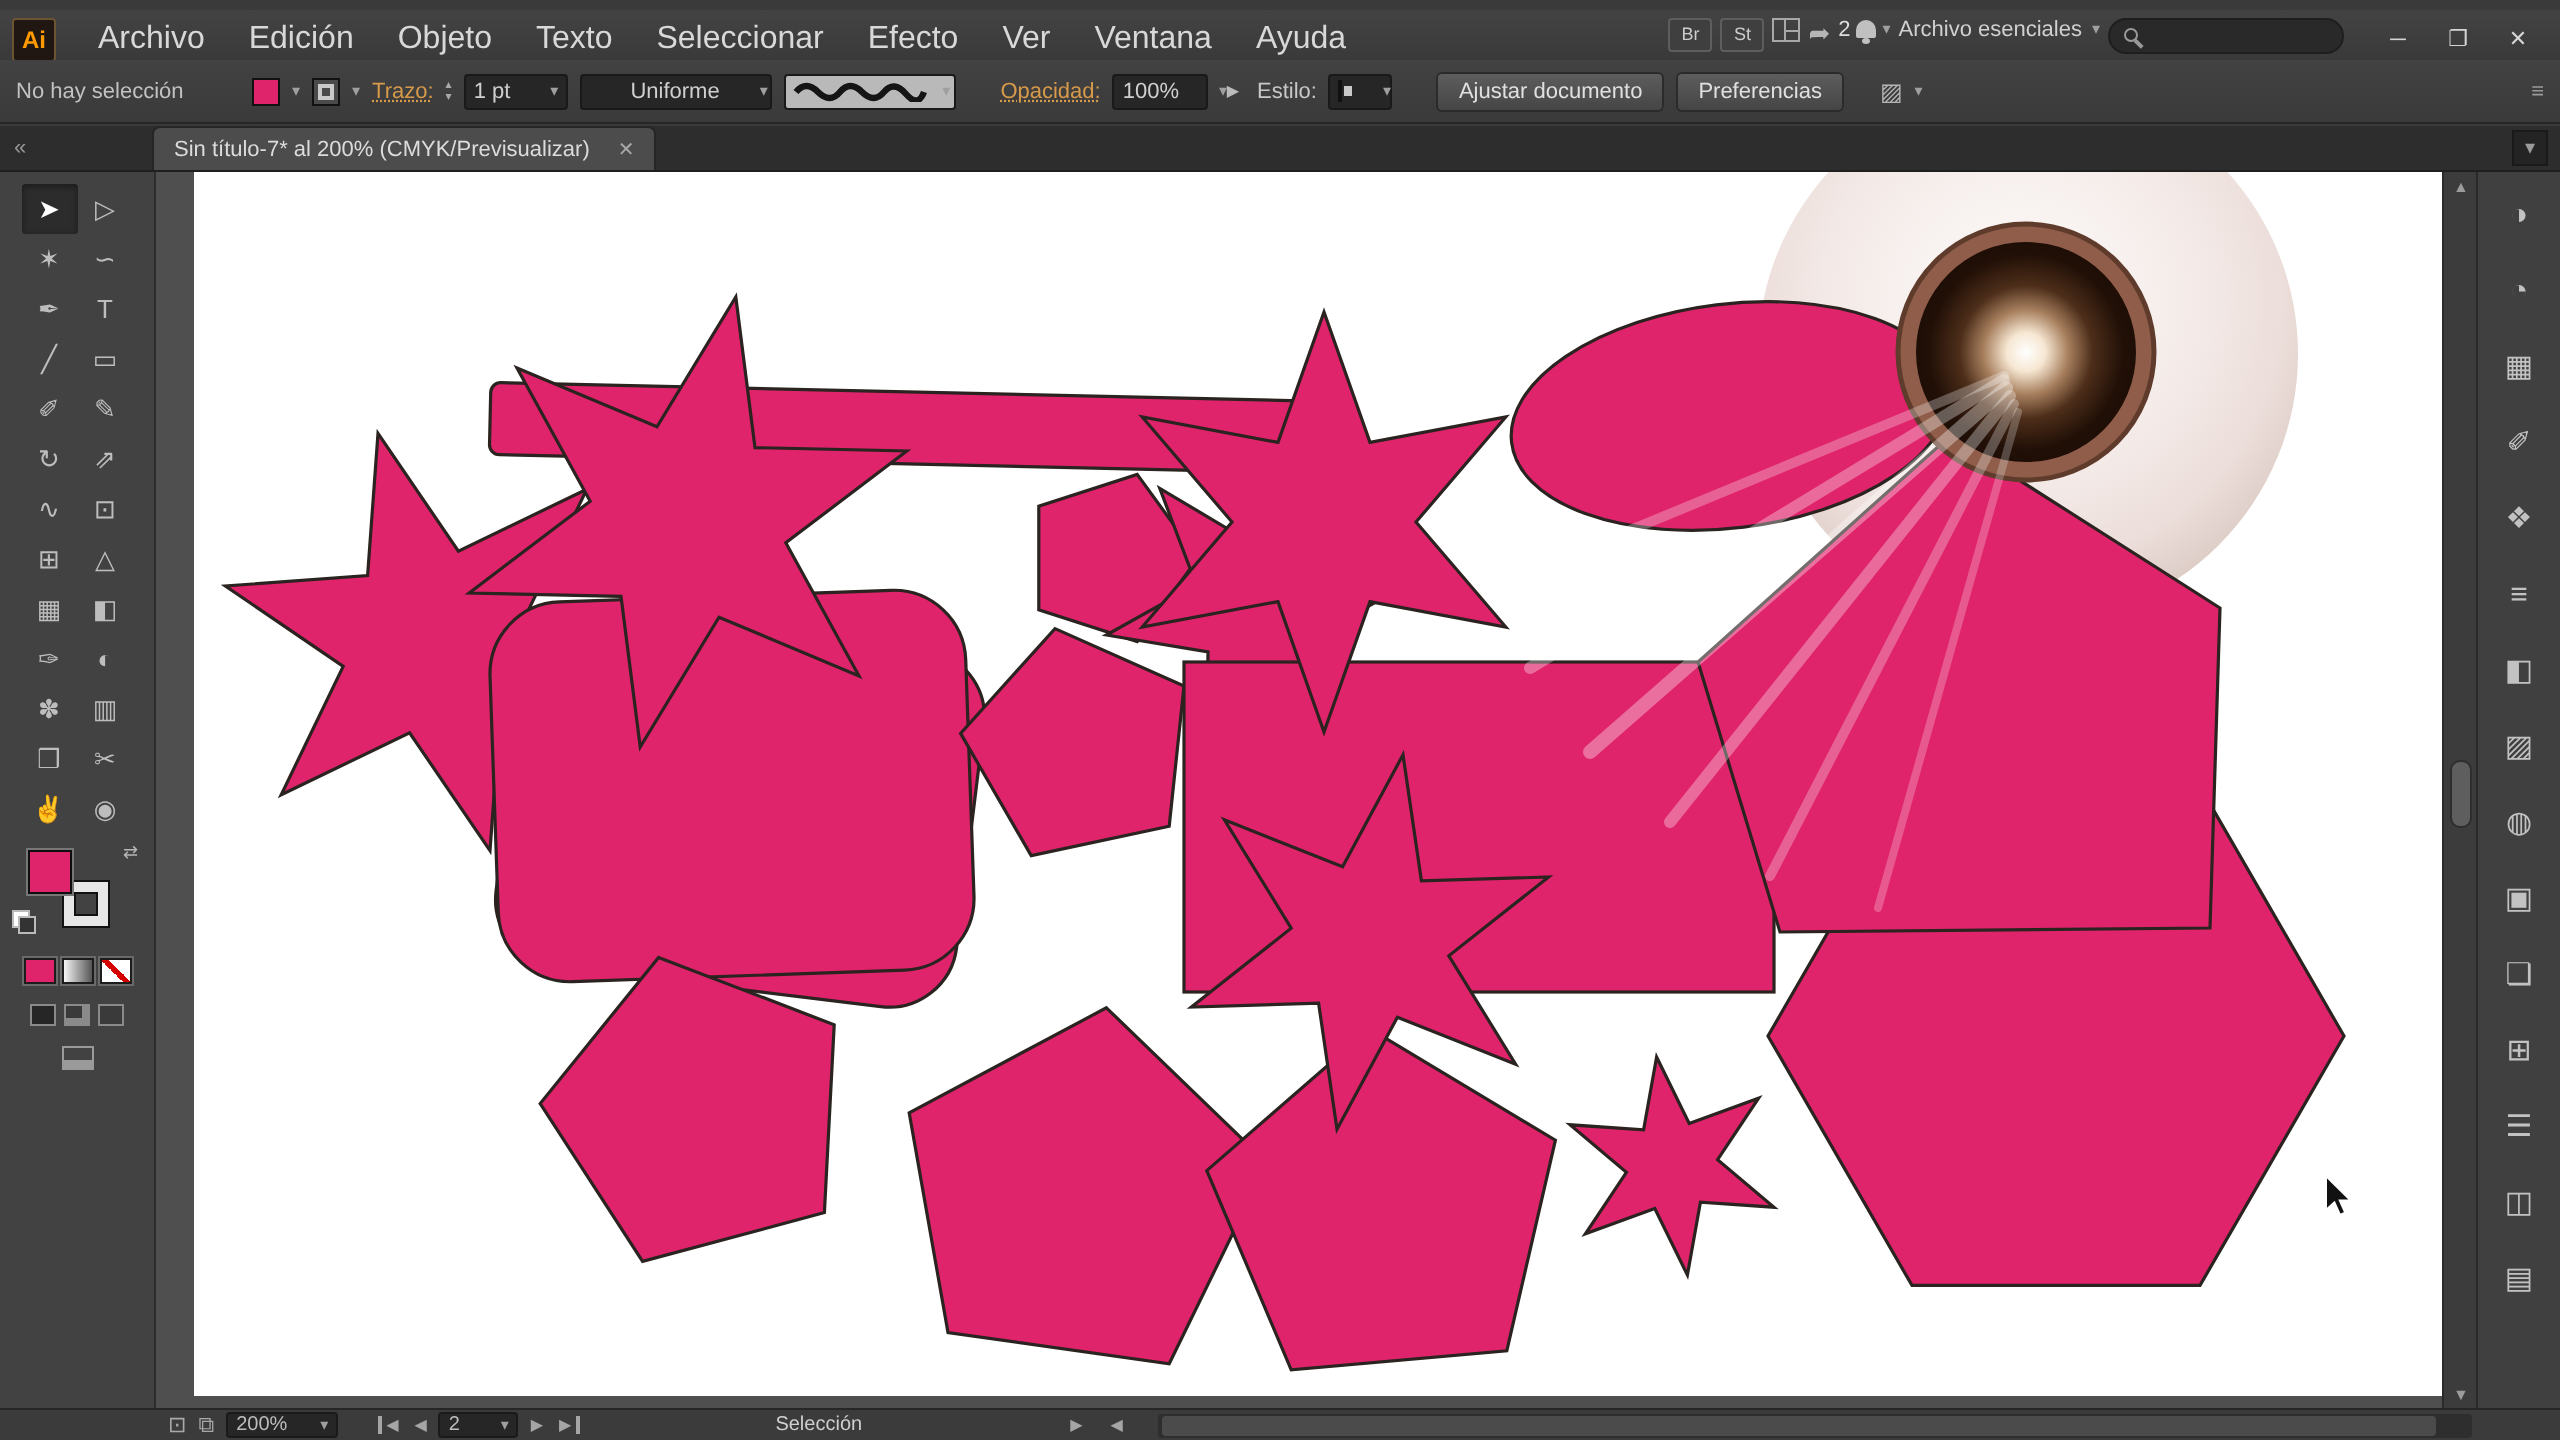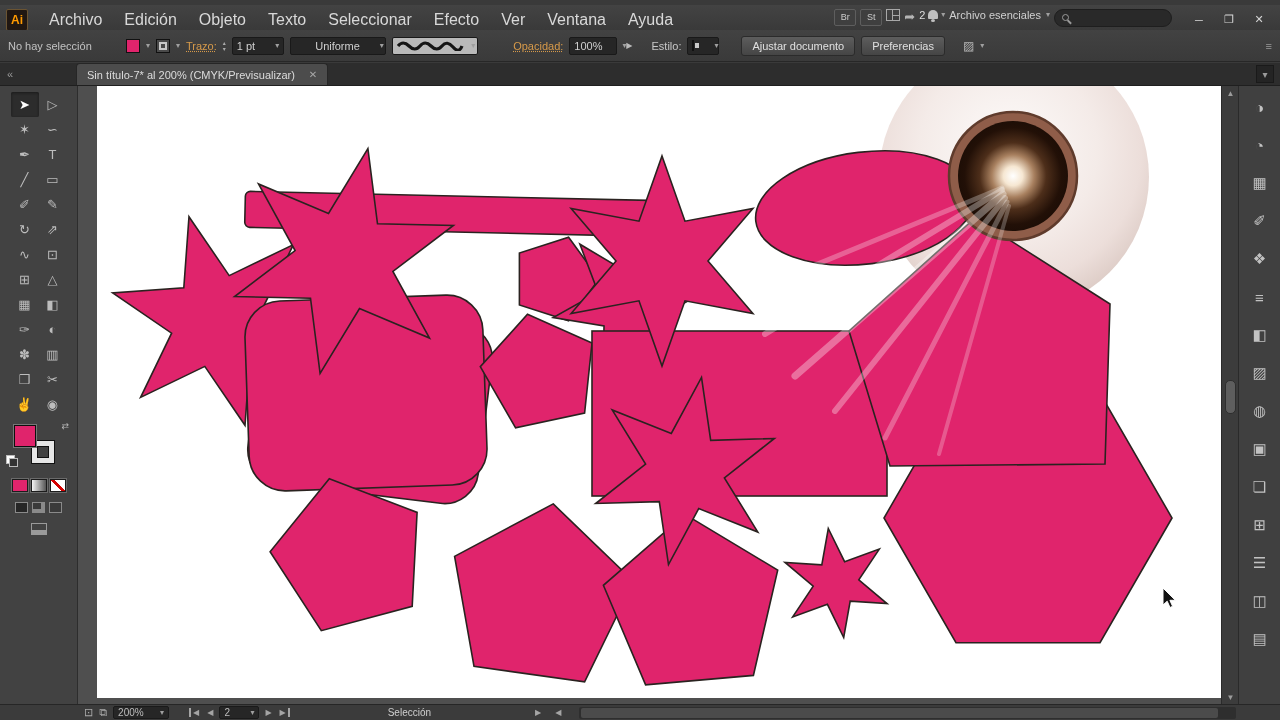--- a/index.html
+++ b/index.html
@@ -215,28 +215,28 @@
       <span class="dd" style="margin-left:auto">▾</span>
     </span>
 
     <span class="brush-well">
       <svg width="70" height="10">
         <path d="M3,5 q5,-6 11,0 t11,0 t11,0 t11,0 t11,1 t9,-1" stroke="#151515" fill="none" stroke-width="3.2"></path>
       </svg>
       <span class="dd" style="margin-left:auto">▾</span>
     </span>
 
-    <span class="link-label" style="margin-left:29px">Opacidad:</span>
+    <span class="link-label" style="margin-left:16px">Opacidad:</span>
     <span class="well" style="width:48px;">
       <span>100%</span>
       <span class="dd" style="margin-left:auto">▾</span>
     </span>
     <span class="flyout">▶</span>
 
-    <span style="margin-left:10px">Estilo:</span>
+    <span style="">Estilo:</span>
     <span class="well" style="width:32px;">
       <span class="swatch-stroke-sm" style="width:11px;height:11px"></span>
       <span class="dd">▾</span>
     </span>
 
     <span class="btn" style="margin-left:16px">Ajustar documento</span>
     <span class="btn">Preferencias</span>
 
     <span class="arrange-icon" style="margin-left:12px">▨</span>
     <span class="dd">▾</span>

